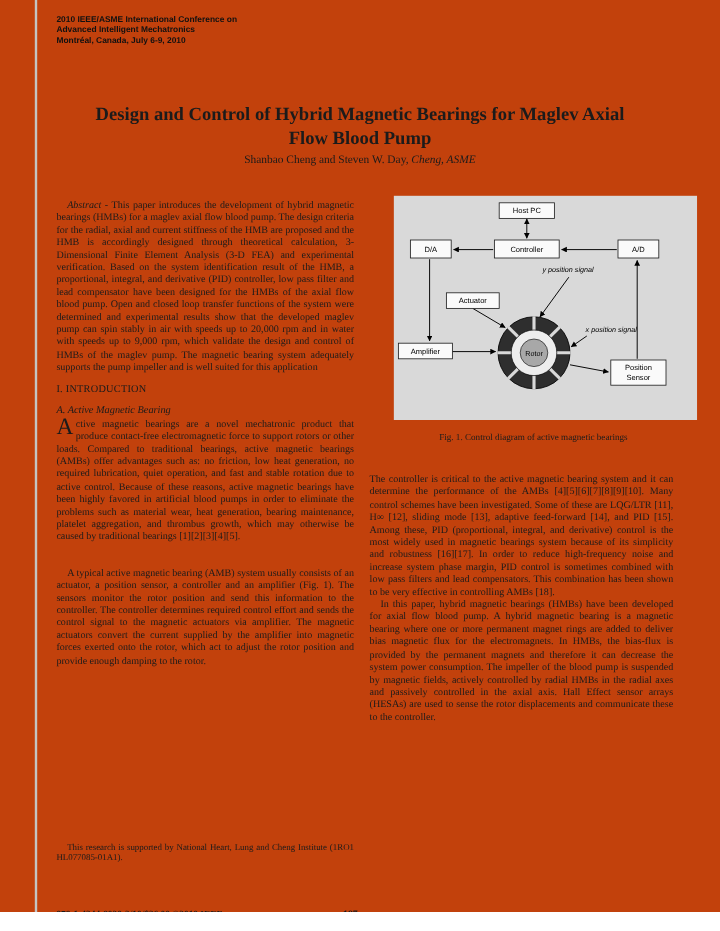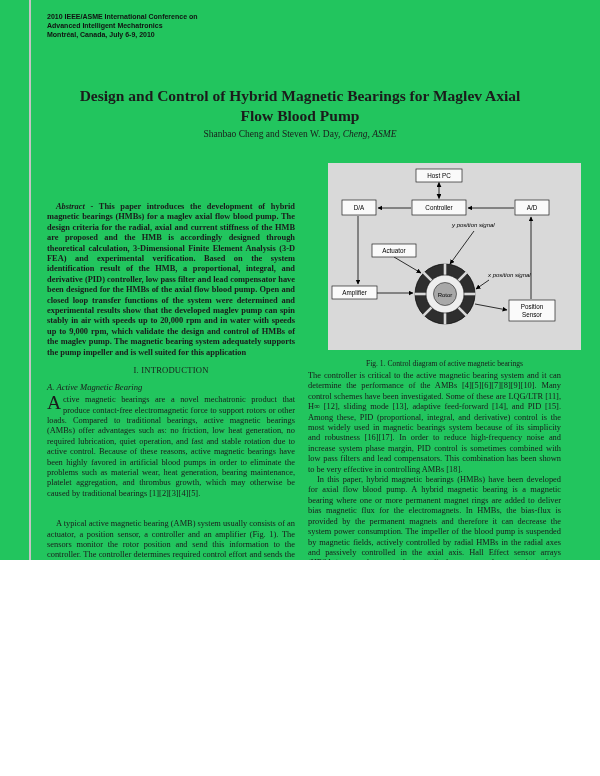--- a/index.html
+++ b/index.html
@@ -1,21 +1,21 @@
 <!DOCTYPE html>
 <html><head>
 <meta charset="utf-8">
 <style>
   * { margin: 0; padding: 0; box-sizing: border-box; }
   html, body { background: #ffffff; }
   .page {
     position: relative;
     width: 600px;
-    height: 560px;
-    background: #22c55e;
+    height: 760px;
+    background: #c2410c;
     overflow: hidden;
     font-family: "Liberation Serif", serif;
     color: #1b1b1b;
   }
   .scan-edge {
     position: absolute;
     left: 29px; top: 0;
     width: 2px; height: 776px;
     background: #c4c4c4;
   }
@@ -45,28 +45,26 @@
   .authors .it { font-style: italic; }
   .col { position: absolute; top: 166px; }
   .col-left  { left: 47px;  width: 248px; }
   .col-right { left: 308px; width: 253px; top: 163px; }
   p.body-text {
     font-size: 8.4px;
     line-height: 10.4px;
     text-align: justify;
   }
   .abstract {
-    font-weight: bold;
+    font-weight: normal;
     text-indent: 9px;
-    margin-top: 36px;
   }
   .abstract .lead { font-style: italic; }
   .sec-heading {
     margin-top: 7px;
-    text-align: center;
     font-size: 8.6px;
     letter-spacing: 0.2px;
   }
   .sub-heading {
     margin: 7px 0 3px 0;
     font-style: italic;
     font-size: 8.6px;
   }
   .dropcap {
     float: left;
@@ -75,21 +73,21 @@
     padding-right: 2px;
   }
   .indent { text-indent: 9px; }
   .para-gap { margin-top: 20px; }
   .figure-block { width: 253px; padding-left: 20px; }
   .figure-caption {
     margin-top: 5px;
     text-align: center;
     font-size: 7.6px;
   }
-  .after-figure { margin-top: 3px; }
+  .after-figure { margin-top: 26px; }
   .footnote {
     position: absolute;
     left: 47px; top: 701px;
     width: 248px;
     font-size: 7.4px;
     line-height: 9.3px;
     text-indent: 9px;
     text-align: justify;
   }
   .footer-left {

